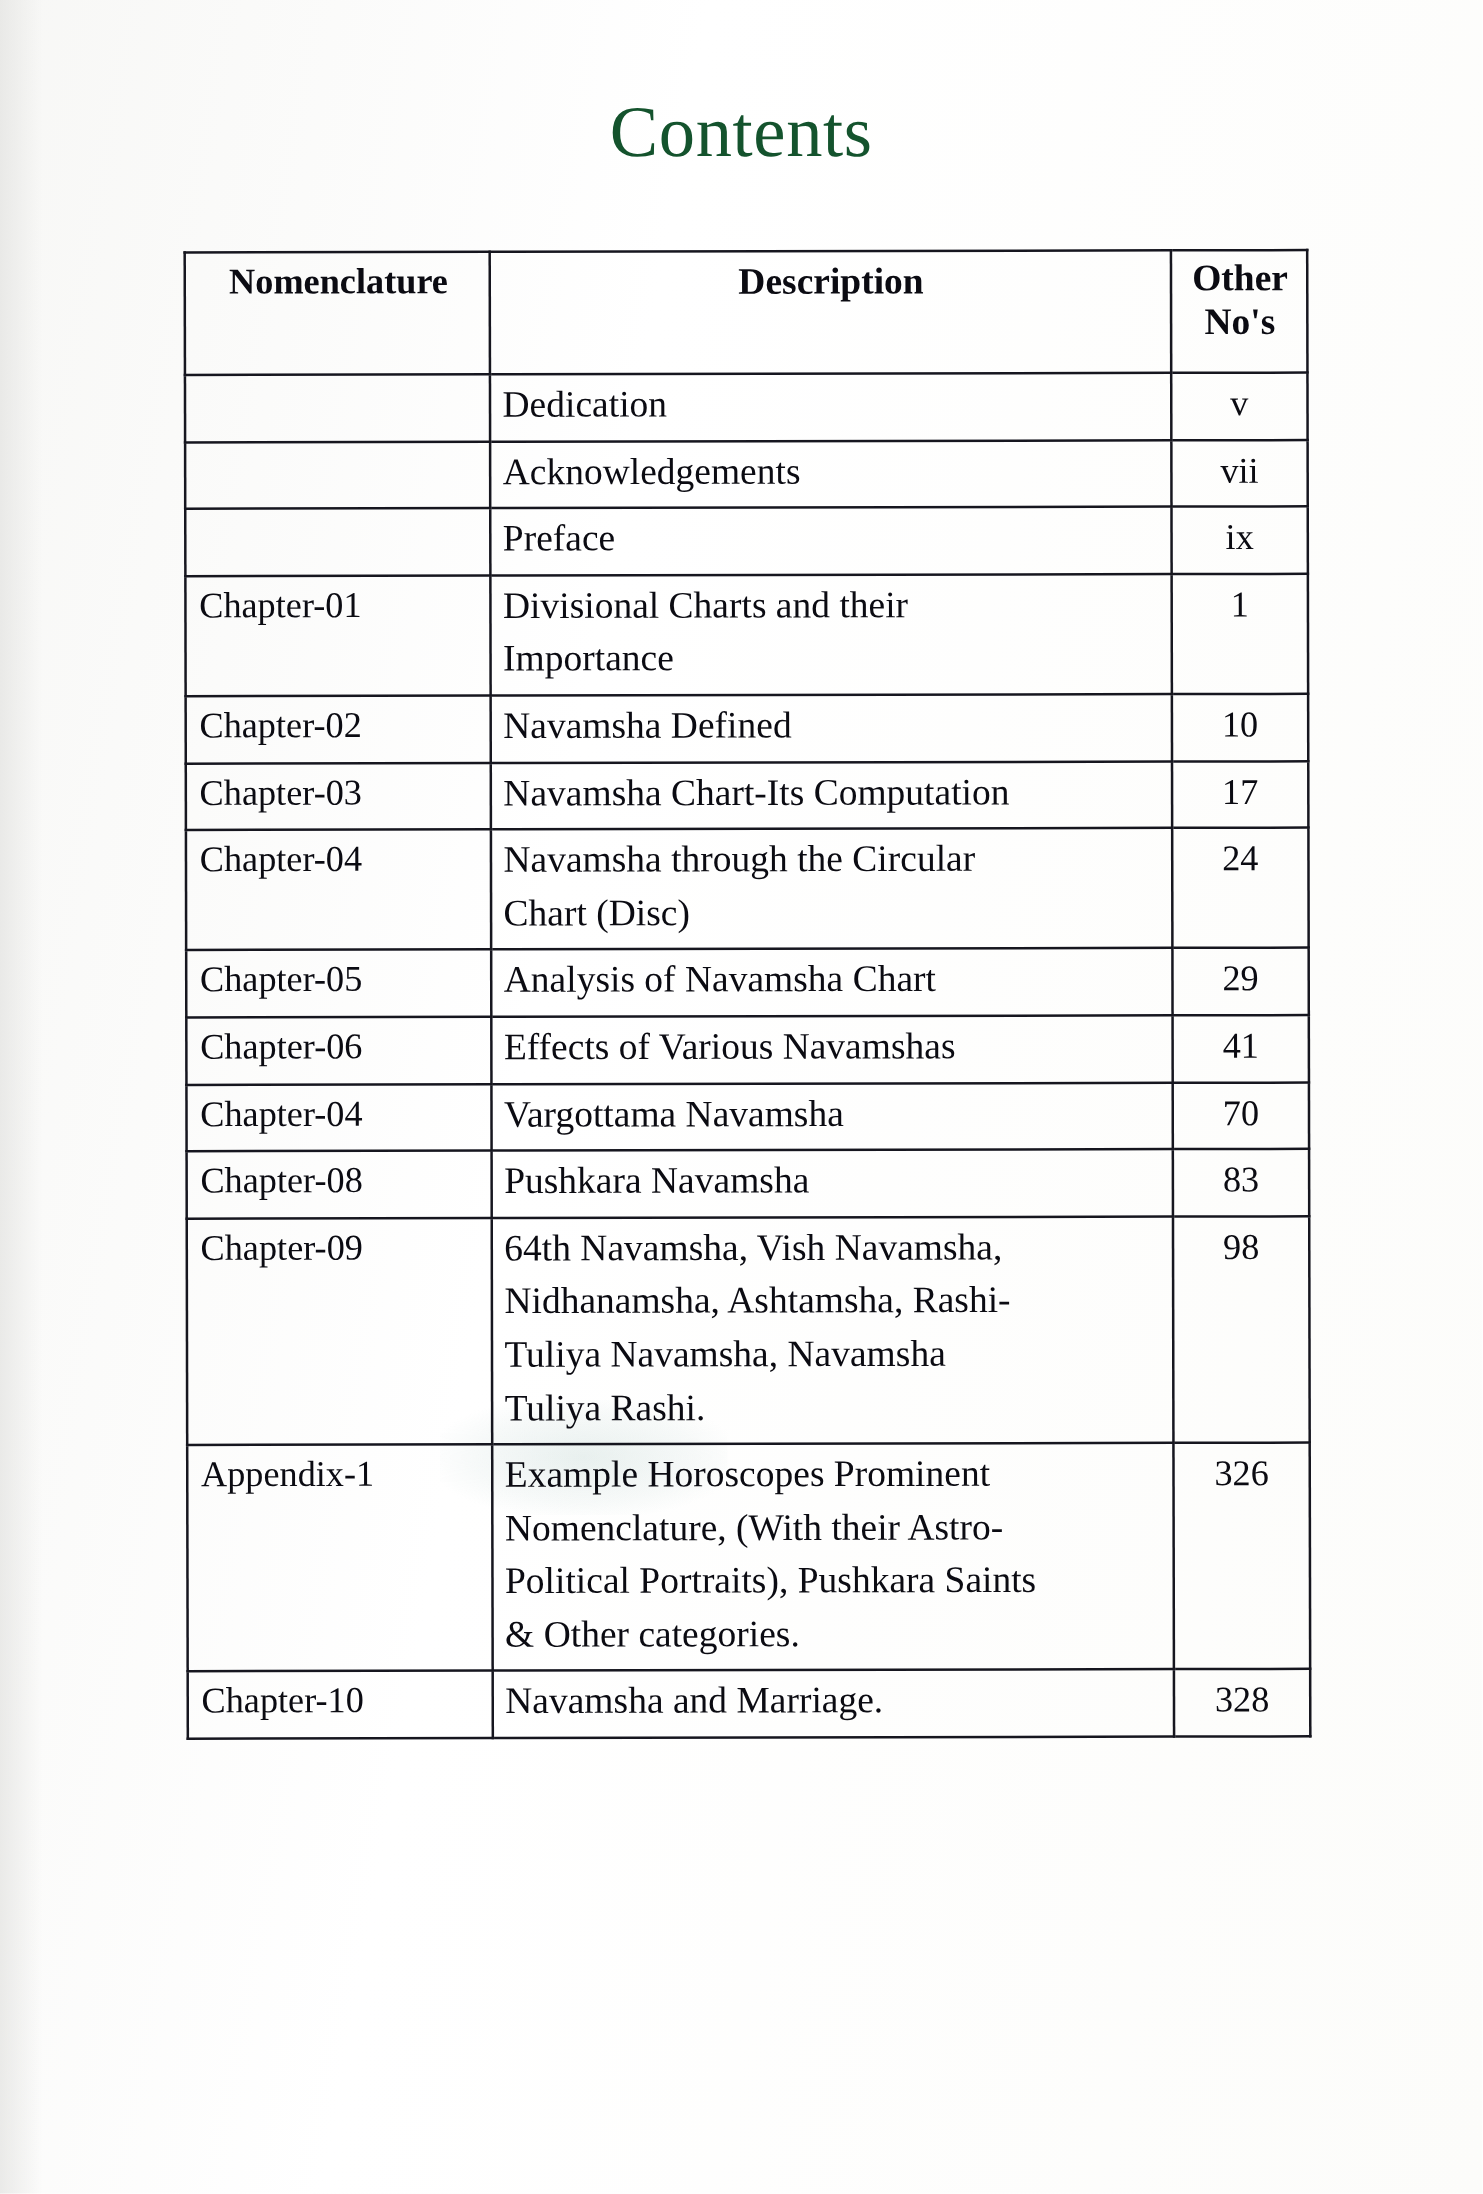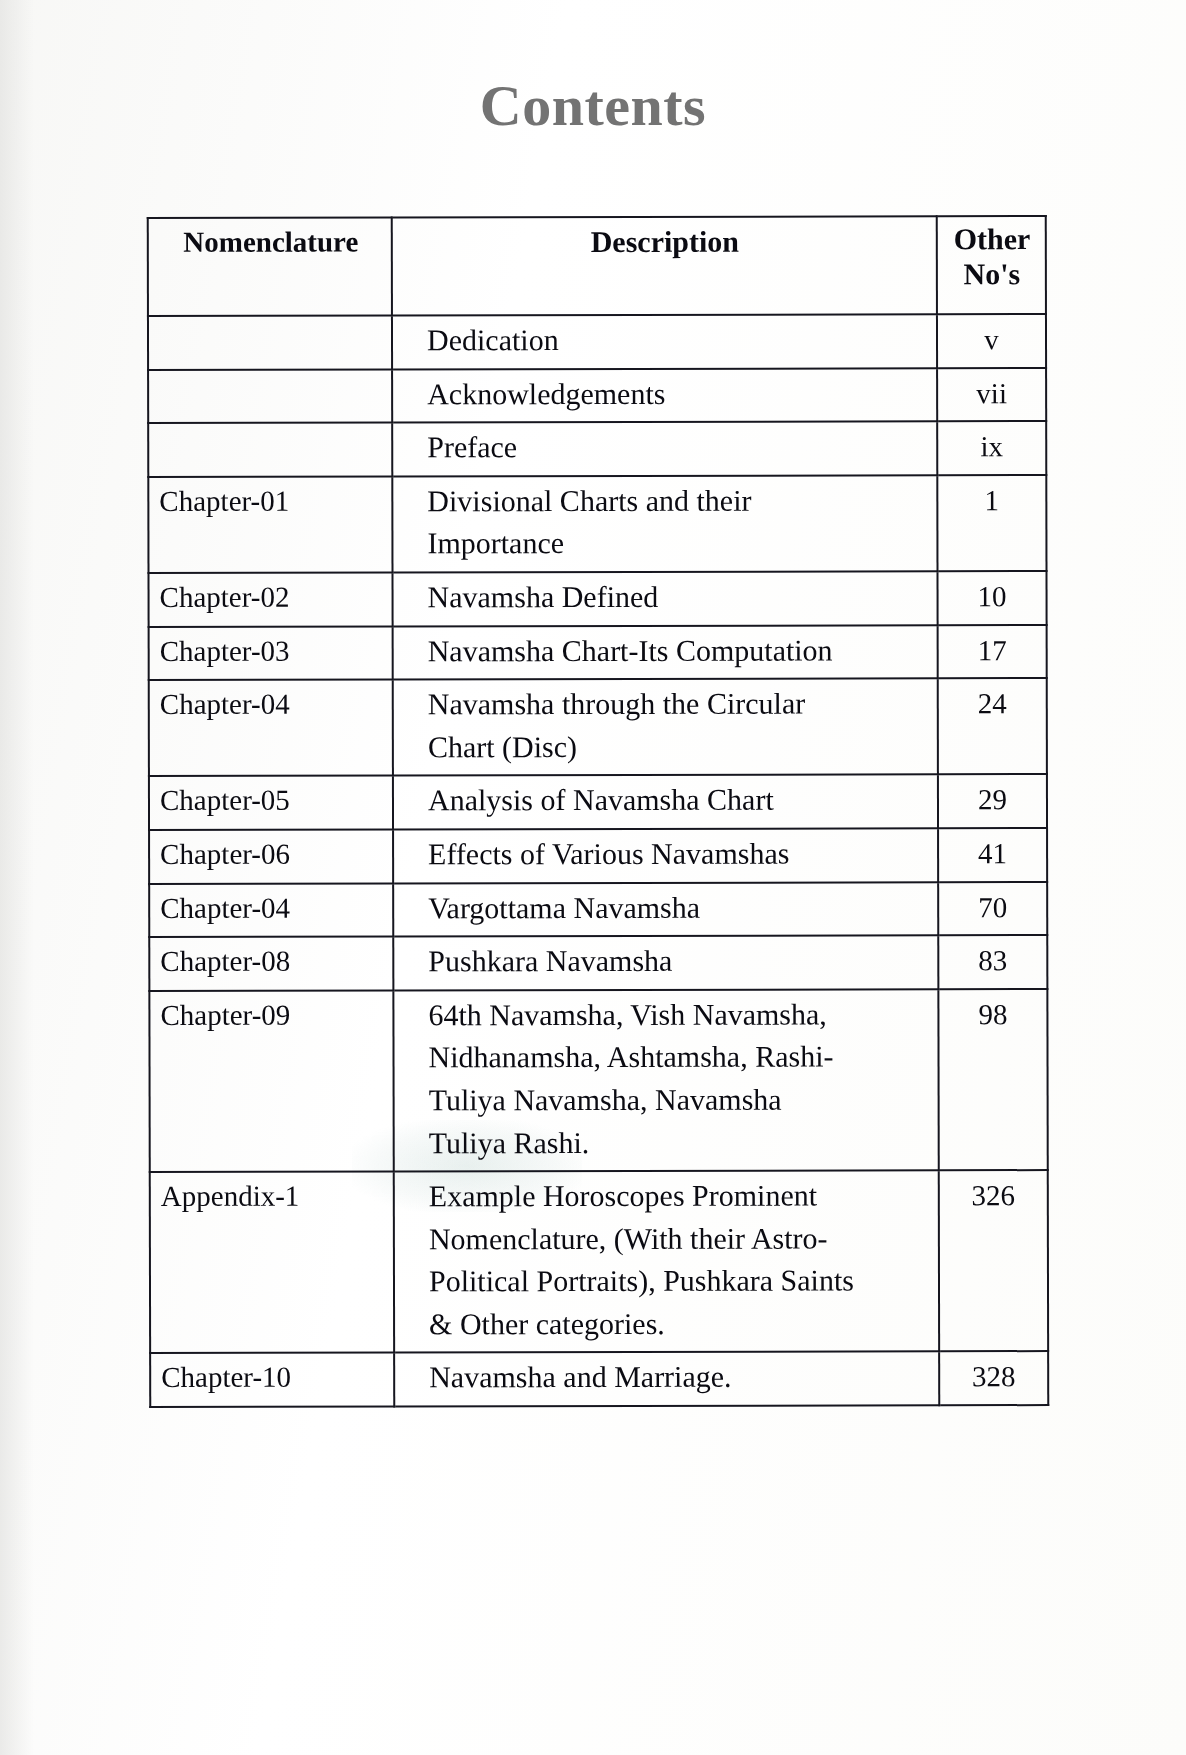--- a/index.html
+++ b/index.html
@@ -25,29 +25,29 @@
       linear-gradient(100deg, rgba(246,246,244,0.85) 0%, rgba(255,255,255,1) 38%, rgba(252,252,250,1) 100%);
   }
 
   .page-title {
     position: absolute;
     top: 72px;
     left: 0;
     width: 1186px;
     text-align: center;
     font-size: 58px;
-    font-weight: bold;
+    font-weight: normal;
     letter-spacing: 0.5px;
-    color: #737373;
+    color: #14532d;
     font-family: "Liberation Serif", "DejaVu Serif", serif;
   }
 
   .toc-wrap {
     position: absolute;
-    top: 216px;
+    top: 200px;
     left: 112px;
     width: 752px;
     padding-left: 36px;
   }
 
   table.toc {
     width: 898px;
     border-collapse: collapse;
     table-layout: fixed;
     
@@ -96,21 +96,20 @@
     padding-left: 10px;
   }
 
   .desc .cell {
     font-size: 30px;
   }
 
   .desc .cell .line {
     display: block;
     white-space: nowrap;
-    margin-left: 25px;
   }
 
   
   .blotch {
     position: absolute;
     left: 352px;
     top: 1120px;
     width: 230px;
     height: 92px;
     background: radial-gradient(ellipse at center, rgba(205,222,219,0.45) 0%, rgba(215,228,226,0.20) 55%, rgba(255,255,255,0) 78%);

